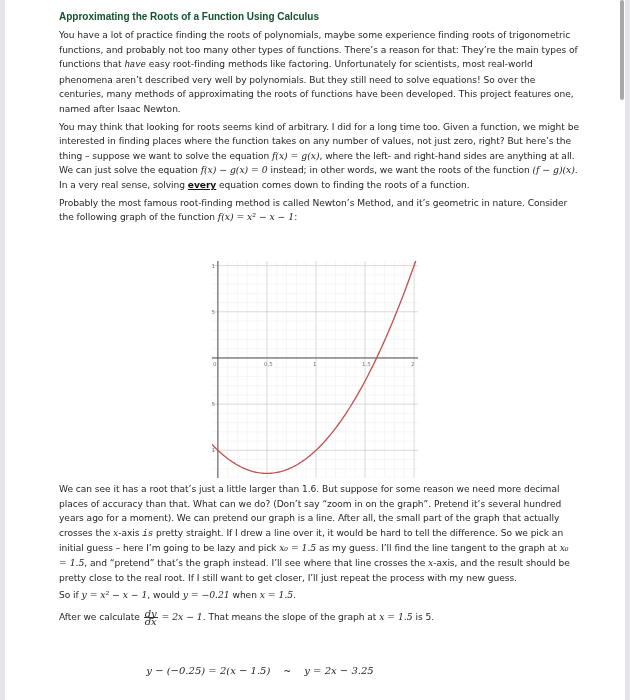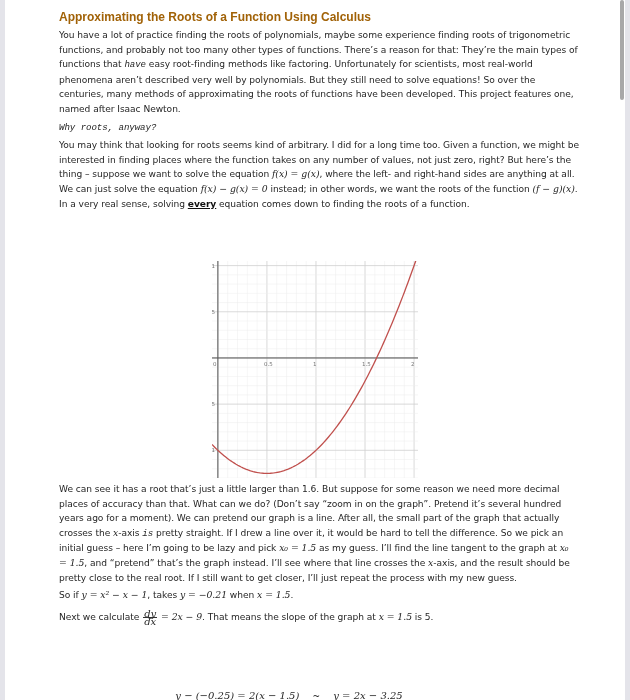--- a/index.html
+++ b/index.html
@@ -19,58 +19,58 @@
   }
   .scrollbar-thumb {
     position:absolute; left:620px; top:0; width:4px; height:100px;
     background:#a8a8a8; border-radius:2px;
   }
   .doc {
     position:absolute; left:59px; top:8px; width:520px;
   }
   .title {
     font-family:"Liberation Sans", sans-serif;
-    font-weight:bold; font-size:12px; color:#a16207;
+    font-weight:bold; font-size:10px; color:#14532d;
     margin:0; height:20px; line-height:18px;
   }
   p {
     margin:0; font-size:9.1px; line-height:14.6px; letter-spacing:-0.05px;
   }
   p.gap { margin-top:3px; }
   .math { font-family:"DejaVu Serif", serif; font-style:italic; font-size:9.3px; }
   em { font-style:italic;font-family:Liberation Mono, monospace; }
   b { font-weight:bold; color:#111;text-decoration:underline; }
 
   .graph {
     position:absolute; left:212px; top:261px; width:206px; height:217px;
   }
   .eq-center {
-    position:absolute; left:0; width:520px; top:690px; text-align:center;
-    font-family:"DejaVu Serif", serif; font-size:10px; color:#262626;padding-left:29px;
+    position:absolute; left:0; width:520px; top:665px; text-align:center;
+    font-family:"DejaVu Serif", serif; font-size:10px; color:#262626;
   }
   .frac { display:inline-block; vertical-align:middle; text-align:center; font-size:10px; line-height:7px; margin:4px 1px; }
   .frac .num { display:block; border-bottom:0.6px solid #333; padding:0 1px; }
   .frac .den { display:block; }
 </style>
 </head>
 <body>
 
 <div class="left-border"></div>
 <div class="right-border"></div>
 <div class="scrollbar-thumb"></div>
 
 <div class="doc">
   <h1 class="title">Approximating the Roots of a Function Using Calculus</h1>
 
   <p><span>You have a lot of practice finding the roots of polynomials, maybe some experience finding roots of trigonometric functions, and probably not too many other types of functions. There’s a reason for that: They’re the main types of functions that </span><em>have</em><span> easy root-finding methods like factoring. Unfortunately for scientists, most real-world phenomena aren’t described very well by polynomials. But they still need to solve equations! So over the centuries, many methods of approximating the roots of functions have been developed. This project features one, named after Isaac Newton.</span></p>
 
-  <p class="gap"><em>Why roots, anyway?</em></p>
 
   <p class="gap"><span>You may think that looking for roots seems kind of arbitrary. I did for a long time too. Given a function, we might be interested in finding places where the function takes on any number of values, not just zero, right? But here’s the thing – suppose we want to solve the equation </span><span class="math">f(x) = g(x)</span><span>, where the left- and right-hand sides are anything at all. We can just solve the equation </span><span class="math">f(x) − g(x) = 0</span><span> instead; in other words, we want the roots of the function </span><span class="math">(f − g)(x)</span><span>. In a very real sense, solving </span><b>every</b><span> equation comes down to finding the roots of a function.</span></p>
 
+  <p class="gap"><span>Probably the most famous root-finding method is called Newton’s Method, and it’s geometric in nature. Consider the following graph of the function </span><span class="math">f(x) = x² − x − 1</span><span>:</span></p>
 </div>
 
 <svg class="graph" viewBox="0 0 206 217" width="206" height="217">
   <g id="grid">
       <line x1="5.885714285714285" x2="5.885714285714285" y1="0" y2="217" stroke="#cfcfcf" stroke-width="0.8"></line>
       <line x1="15.695238095238095" x2="15.695238095238095" y1="0" y2="217" stroke="#ececec" stroke-width="0.5"></line>
       <line x1="25.504761904761907" x2="25.504761904761907" y1="0" y2="217" stroke="#ececec" stroke-width="0.5"></line>
       <line x1="35.31428571428571" x2="35.31428571428571" y1="0" y2="217" stroke="#ececec" stroke-width="0.5"></line>
       <line x1="45.12380952380953" x2="45.12380952380953" y1="0" y2="217" stroke="#ececec" stroke-width="0.5"></line>
       <line x1="54.93333333333333" x2="54.93333333333333" y1="0" y2="217" stroke="#cfcfcf" stroke-width="0.8"></line>
@@ -128,23 +128,23 @@
       <text x="2.8857142857142852" y="52.787234042553195" font-size="5.5" fill="#777" text-anchor="end" font-family="DejaVu Sans, sans-serif">0.5</text>
       <text x="2.8857142857142852" y="145.12765957446808" font-size="5.5" fill="#777" text-anchor="end" font-family="DejaVu Sans, sans-serif">-0.5</text>
       <text x="2.8857142857142852" y="191.29787234042553" font-size="5.5" fill="#777" text-anchor="end" font-family="DejaVu Sans, sans-serif">-1</text>
     </g>
   <path id="curve" fill="none" stroke-width="1.3" d="M0.00,183.43L1.72,185.21L3.43,186.93L5.15,188.60L6.87,190.21L8.58,191.77L10.30,193.27L12.02,194.71L13.73,196.09L15.45,197.42L17.17,198.70L18.88,199.91L20.60,201.07L22.32,202.17L24.03,203.22L25.75,204.21L27.47,205.14L29.18,206.02L30.90,206.84L32.62,207.60L34.33,208.31L36.05,208.96L37.77,209.56L39.48,210.09L41.20,210.57L42.92,211.00L44.63,211.36L46.35,211.68L48.07,211.93L49.78,212.13L51.50,212.27L53.22,212.35L54.93,212.38L56.65,212.35L58.37,212.27L60.08,212.13L61.80,211.93L63.52,211.68L65.23,211.36L66.95,211.00L68.67,210.57L70.38,210.09L72.10,209.56L73.82,208.96L75.53,208.31L77.25,207.60L78.97,206.84L80.68,206.02L82.40,205.14L84.12,204.21L85.83,203.22L87.55,202.17L89.27,201.07L90.98,199.91L92.70,198.70L94.42,197.42L96.13,196.09L97.85,194.71L99.57,193.27L101.28,191.77L103.00,190.21L104.72,188.60L106.43,186.93L108.15,185.21L109.87,183.43L111.58,181.59L113.30,179.69L115.02,177.74L116.73,175.73L118.45,173.67L120.17,171.55L121.88,169.37L123.60,167.14L125.32,164.85L127.03,162.50L128.75,160.09L130.47,157.63L132.18,155.12L133.90,152.54L135.62,149.91L137.33,147.23L139.05,144.48L140.77,141.68L142.48,138.83L144.20,135.92L145.92,132.95L147.63,129.92L149.35,126.84L151.07,123.70L152.78,120.50L154.50,117.25L156.22,113.94L157.93,110.58L159.65,107.16L161.37,103.68L163.08,100.14L164.80,96.55L166.52,92.90L168.23,89.20L169.95,85.44L171.67,81.62L173.38,77.75L175.10,73.81L176.82,69.83L178.53,65.78L180.25,61.68L181.97,57.53L183.68,53.31L185.40,49.04L187.12,44.72L188.83,40.33L190.55,35.89L192.27,31.40L193.98,26.84L195.70,22.23L197.42,17.57L199.13,12.84L200.85,8.07L202.57,3.23L204.28,-1.66L206.00,-6.61" stroke="#c0504d"></path>
 </svg>
 
 <div class="doc" style="top:482px;">
   <p><span>We can see it has a root that’s just a little larger than 1.6. But suppose for some reason we need more decimal places of accuracy than that. What can we do? (Don’t say “zoom in on the graph”. Pretend it’s several hundred years ago for a moment). We can pretend our graph is a line. After all, the small part of the graph that actually crosses the </span><span class="math">x</span><span>-axis </span><em>is</em><span> pretty straight. If I drew a line over it, it would be hard to tell the difference. So we pick an initial guess – here I’m going to be lazy and pick </span><span class="math">x₀ = 1.5</span><span> as my guess. I’ll find the line tangent to the graph at </span><span class="math">x₀ = 1.5</span><span>, and “pretend” that’s the graph instead. I’ll see where that line crosses the </span><span class="math">x</span><span>-axis, and the result should be pretty close to the real root. If I still want to get closer, I’ll just repeat the process with my new guess.</span></p>
 
-  <p class="gap"><span>So if </span><span class="math">y = x² − x − 1</span><span>, takes </span><span class="math">y = −0.21</span><span> when </span><span class="math">x = 1.5</span><span>.</span></p>
+  <p class="gap"><span>So if </span><span class="math">y = x² − x − 1</span><span>, would </span><span class="math">y = −0.21</span><span> when </span><span class="math">x = 1.5</span><span>.</span></p>
 
-  <p class="gap"><span>Next we calculate </span><span class="frac math"><span class="num">dy</span><span class="den">dx</span></span><span class="math"> = 2x − 9</span><span>. That means the slope of the graph at </span><span class="math">x = 1.5</span><span> is 5.</span></p>
+  <p class="gap"><span>After we calculate </span><span class="frac math"><span class="num">dy</span><span class="den">dx</span></span><span class="math"> = 2x − 1</span><span>. That means the slope of the graph at </span><span class="math">x = 1.5</span><span> is 5.</span></p>
 
 </div>
 
 <div class="eq-center">
   <span class="math" style="font-size:10px">y − (−0.25) = 2(x − 1.5)</span>
   <span style="margin:0 10px; font-size:9px">~</span>
   <span class="math" style="font-size:10px">y = 2x − 3.25</span>
 </div>
 
 </body></html>

